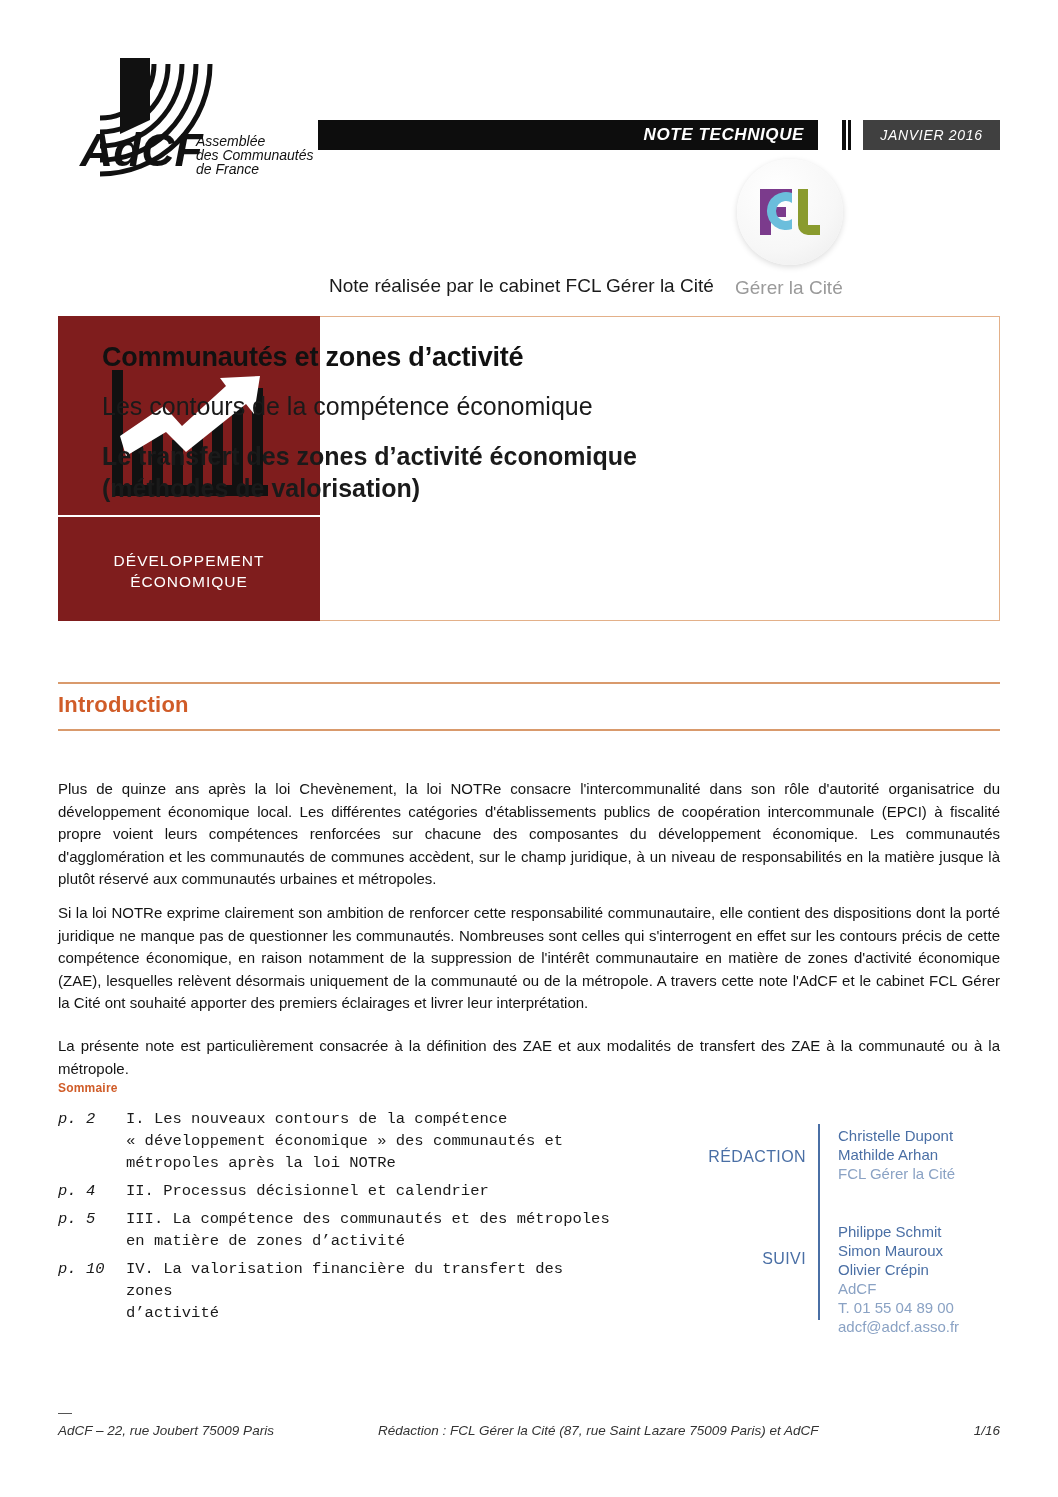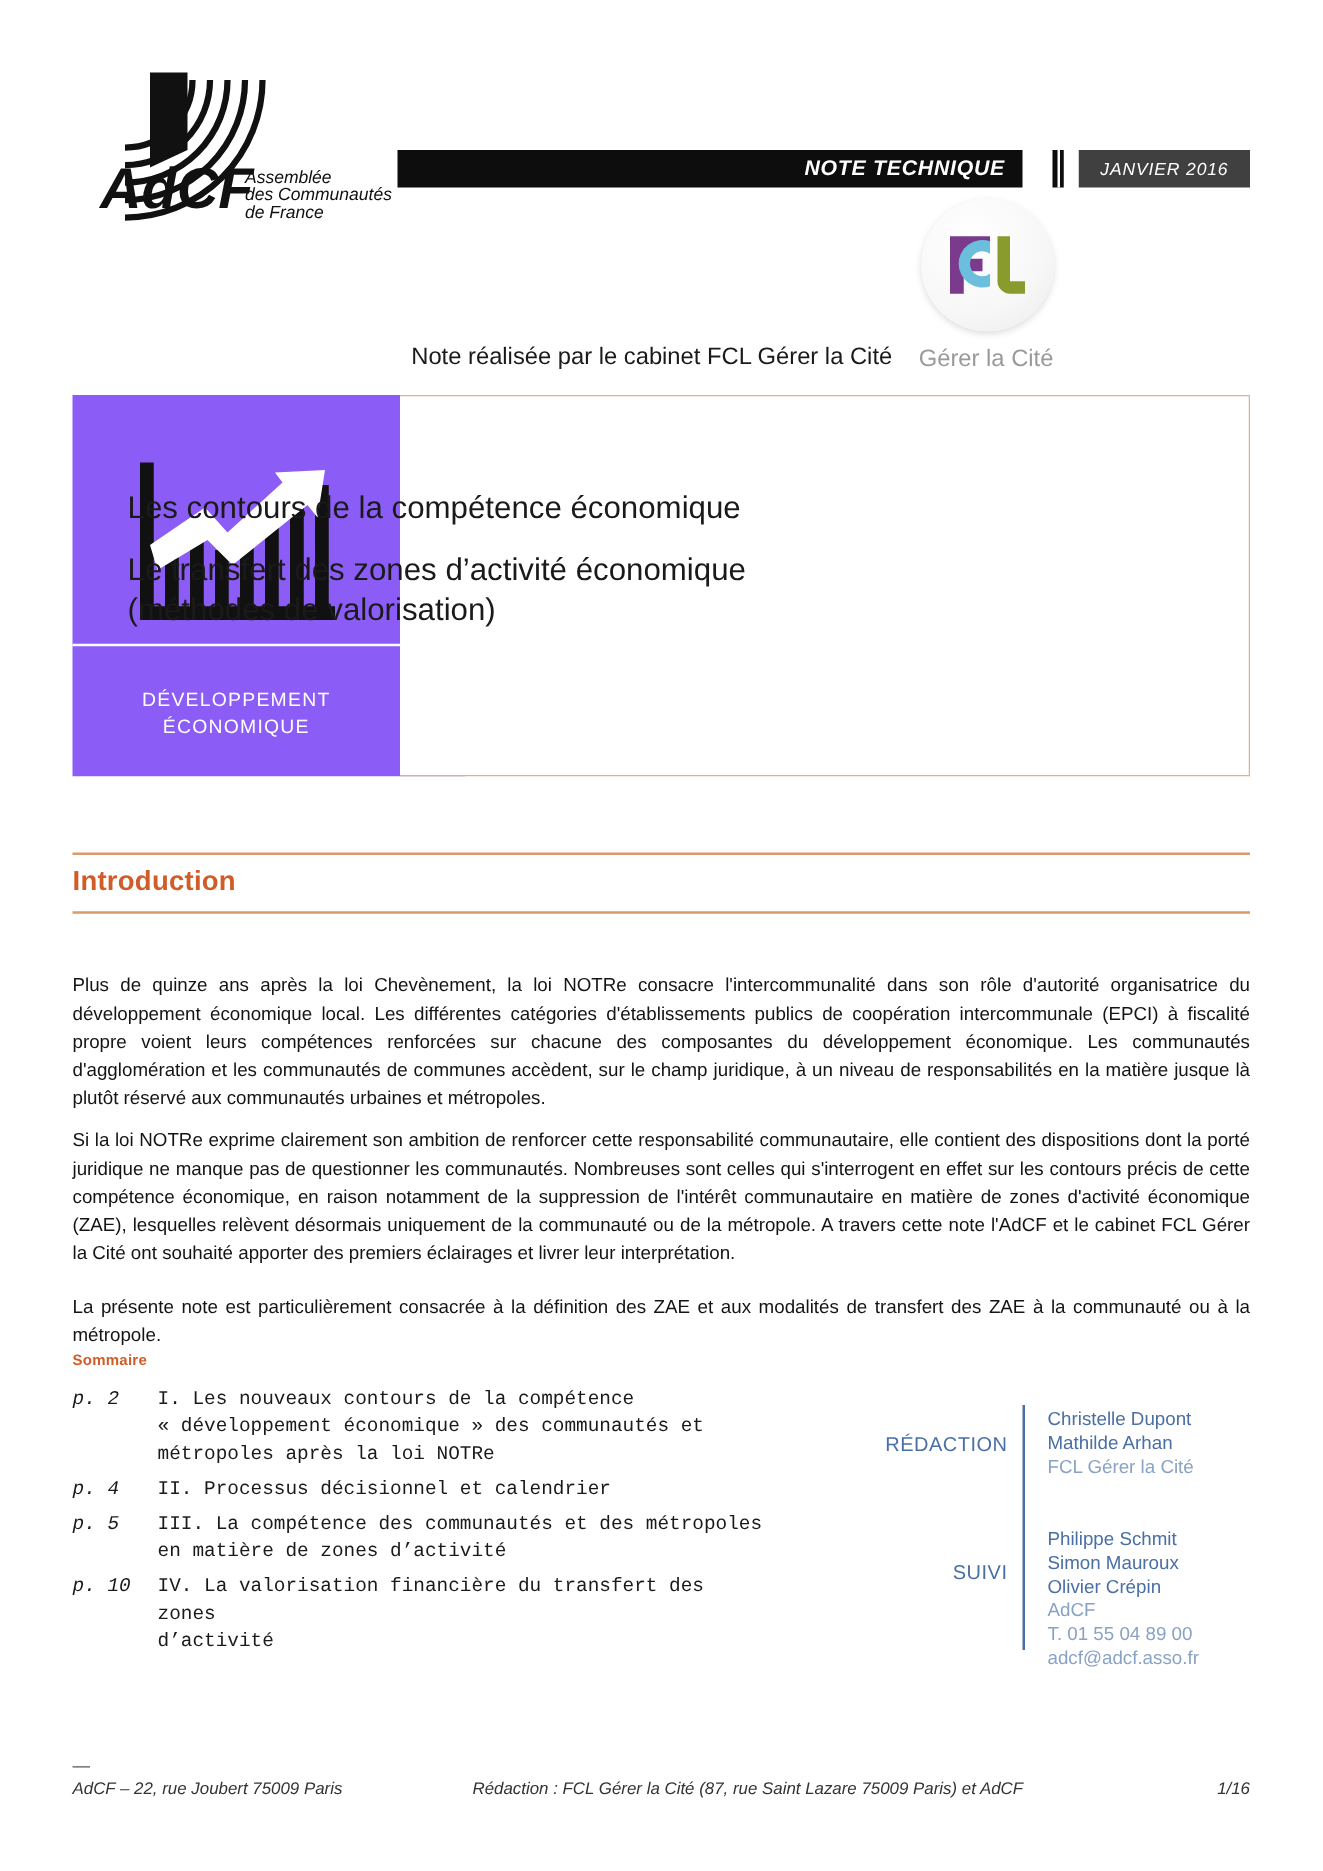--- a/index.html
+++ b/index.html
@@ -124,21 +124,21 @@
     left: 58px;
     top: 316px;
     width: 942px;
     height: 305px;
   }
   .title-left {
     position: absolute;
     left: 0; top: 0;
     width: 314px;
     height: 305px;
-    background: #8b5cf6;
+    background: #7f1d1d;
   }
   .title-left-divider {
     position: absolute;
     left: 0;
     top: 199px;
     width: 262px;
     height: 2px;
     background: #ffffff;
   }
   .chart-icon {
@@ -185,21 +185,21 @@
     font-size: 25px;
     color: #1a1a1a;
     font-weight: 300;
   }
   .title-sub2 {
     position: absolute;
     left: 44px;
     top: 124px;
     font-size: 25px;
     color: #1a1a1a;
-    font-weight: 400;
+    font-weight: 700;
     line-height: 32px;
   }
 
   
   .intro-rule-top {
     position: absolute;
     left: 58px;
     top: 682px;
     width: 942px;
     height: 2px;
@@ -387,20 +387,21 @@
           <rect x="124" y="38" width="11" height="86" fill="#111111"></rect>
           <rect x="144" y="24" width="11" height="100" fill="#111111"></rect>
           <path d="M12 72 L56 42 L74 62 L118 22 L112 14 L152 12 L146 50 L138 40 L78 88 L58 68 L18 92 Z" fill="#ffffff"></path>
         </svg>
       </div>
       <div class="title-left-divider"></div>
       <div class="cat-label"><span style="white-space:pre-line">DÉVELOPPEMENT
 ÉCONOMIQUE</span></div>
     </div>
     <div class="title-right"></div>
+    <div class="title-main">Communautés et zones d’activité</div>
     <div class="title-sub1">Les contours de la compétence économique</div>
     <div class="title-sub2" style="white-space:pre-line">Le transfert des zones d’activité économique
 (méthodes de valorisation)</div>
   </div>
 
   <div class="intro-rule-top"></div>
   <div class="intro-heading">Introduction</div>
   <div class="intro-rule-bottom"></div>
 
   <p class="body-text p1">Plus de quinze ans après la loi Chevènement, la loi NOTRe consacre l'intercommunalité dans son rôle d'autorité organisatrice du développement économique local. Les différentes catégories d'établissements publics de coopération intercommunale (EPCI) à fiscalité propre voient leurs compétences renforcées sur chacune des composantes du développement économique. Les communautés d'agglomération et les communautés de communes accèdent, sur le champ juridique, à un niveau de responsabilités en la matière jusque là plutôt réservé aux communautés urbaines et métropoles.</p>

